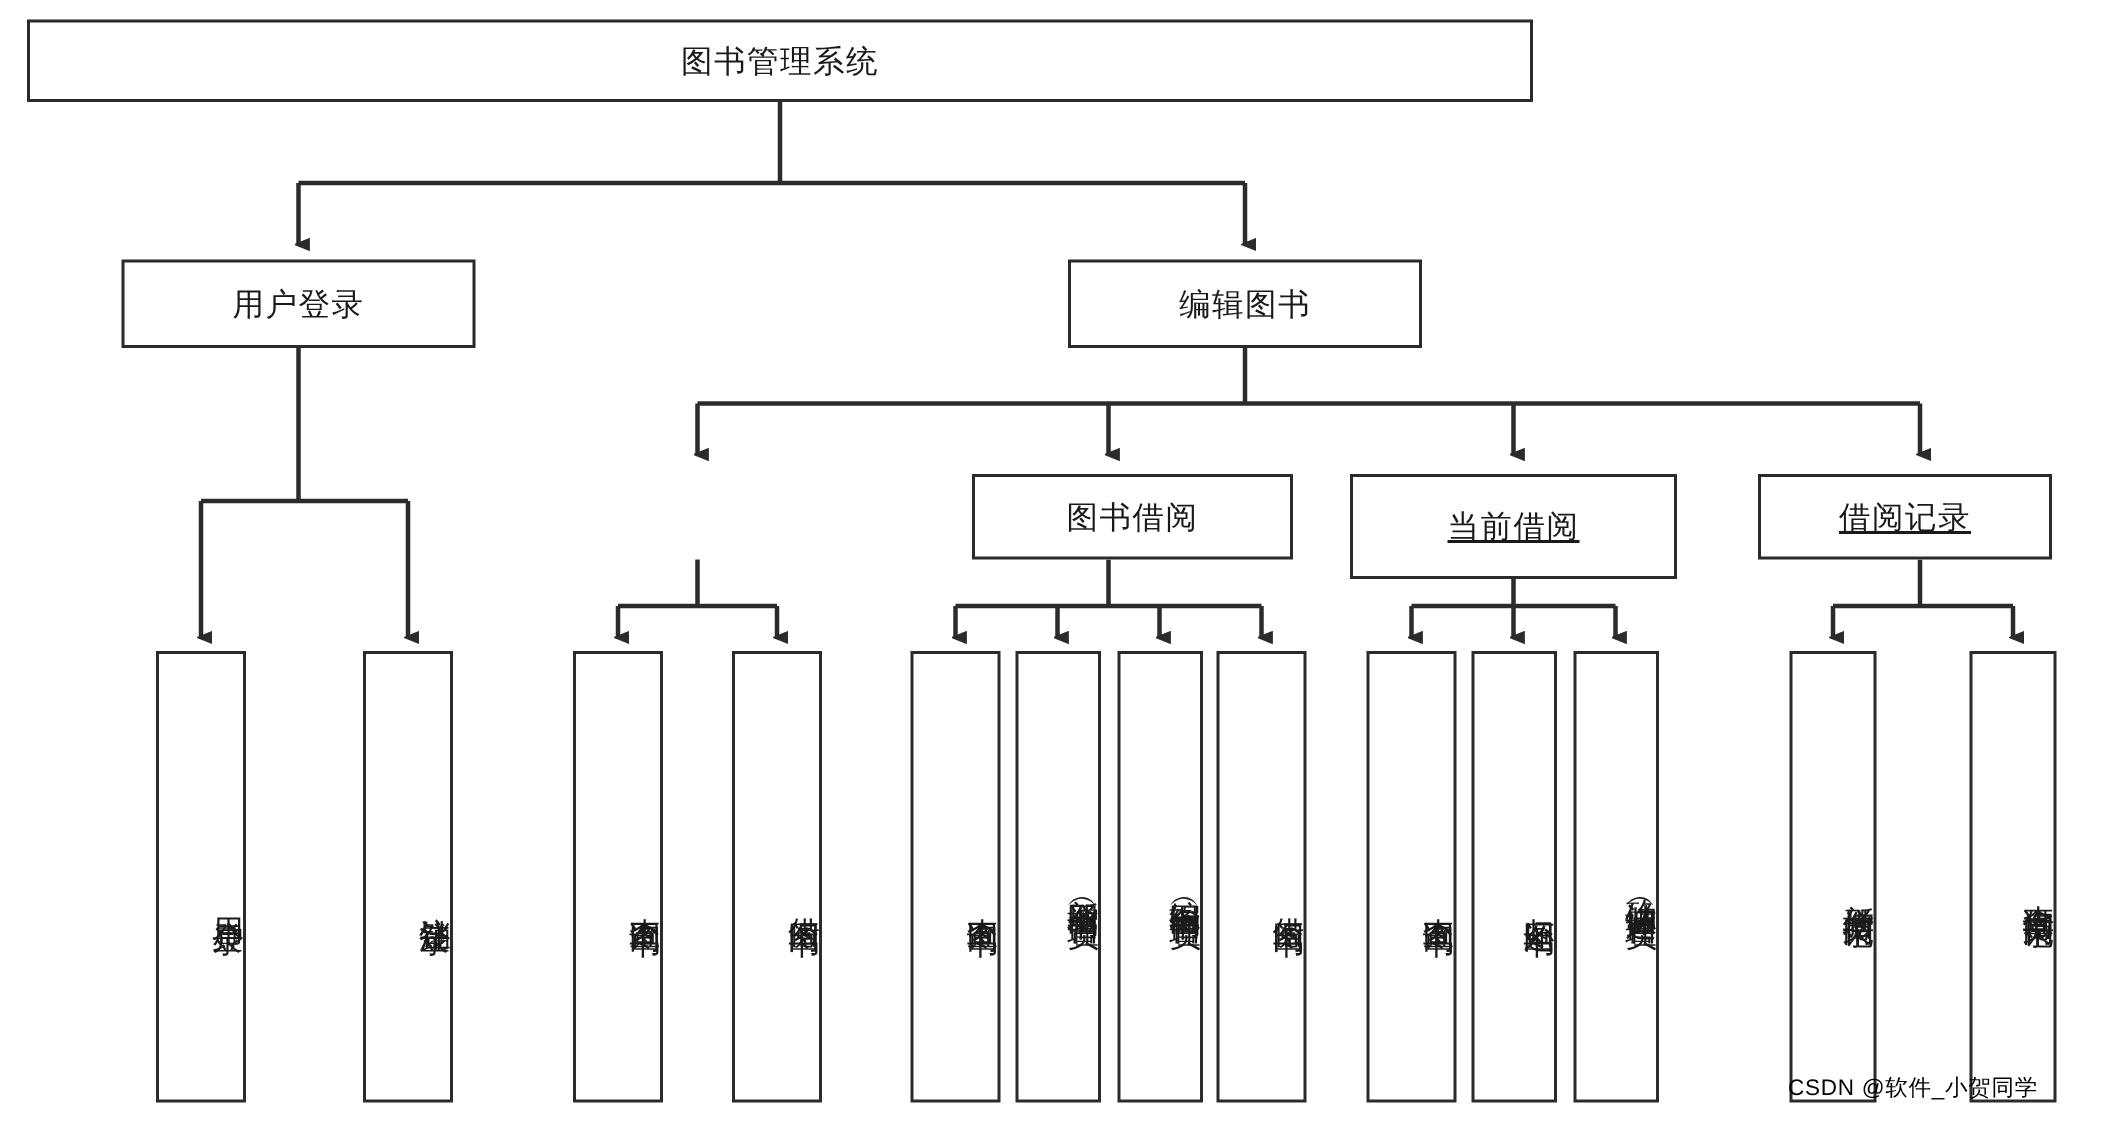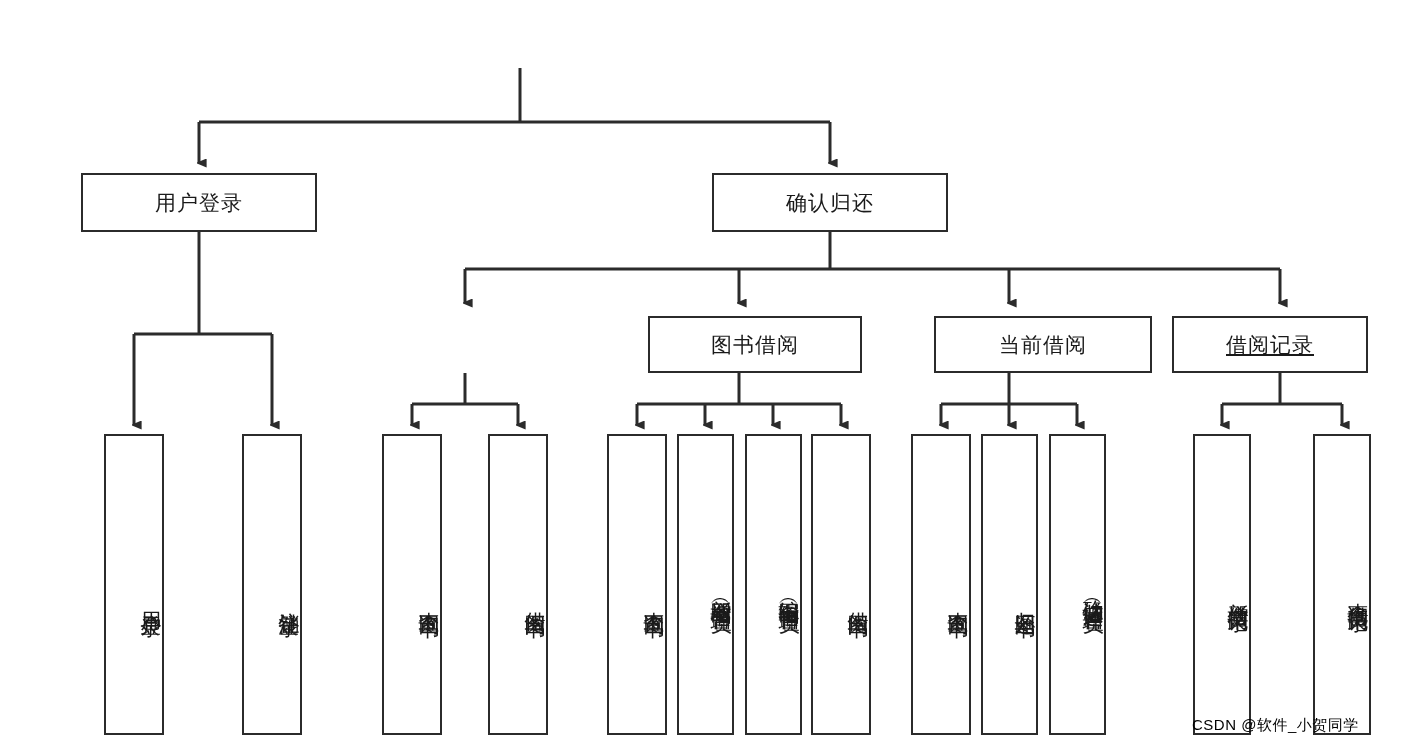--- a/index.html
+++ b/index.html
@@ -108,29 +108,30 @@
       <path d="M1009,404 L1009,425" marker-end="url(#arrow)"></path>
       <path d="M1077,404 L1077,425" marker-end="url(#arrow)"></path>
 
       <path d="M1280,373 L1280,404"></path>
       <path d="M1222,404 L1342,404"></path>
       <path d="M1222,404 L1222,425" marker-end="url(#arrow)"></path>
       <path d="M1342,404 L1342,425" marker-end="url(#arrow)"></path>
     </g>
   </svg>
 
+  <div class="node horizontal" style="left:18px;top:13px;width:1004px;height:55px;">图书管理系统</div>
 
   <div class="node horizontal" style="left:81px;top:173px;width:236px;height:59px;">用户登录</div>
 
-  <div class="node horizontal" style="left:712px;top:173px;width:236px;height:59px;">确认归还</div>
+  <div class="node horizontal" style="left:712px;top:173px;width:236px;height:59px;">编辑图书</div>
 
 
   <div class="node horizontal" style="left:648px;top:316px;width:214px;height:57px;">图书借阅</div>
 
-  <div class="node horizontal" style="left:934px;top:316px;width:218px;height:57px;">当前借阅</div>
+  <div class="node horizontal" style="left:900px;top:316px;width:218px;height:70px;text-decoration:underline;">当前借阅</div>
 
   <div class="node horizontal" style="left:1172px;top:316px;width:196px;height:57px;text-decoration:underline;">借阅记录</div>
 
   <div class="node vertical" style="left:104px;top:434px;width:60px;height:301px;">用户登录</div>
 
   <div class="node vertical" style="left:242px;top:434px;width:60px;height:301px;">注销登录</div>
 
   <div class="node vertical" style="left:382px;top:434px;width:60px;height:301px;">查询图书</div>
 
   <div class="node vertical" style="left:488px;top:434px;width:60px;height:301px;">借阅图书</div>

